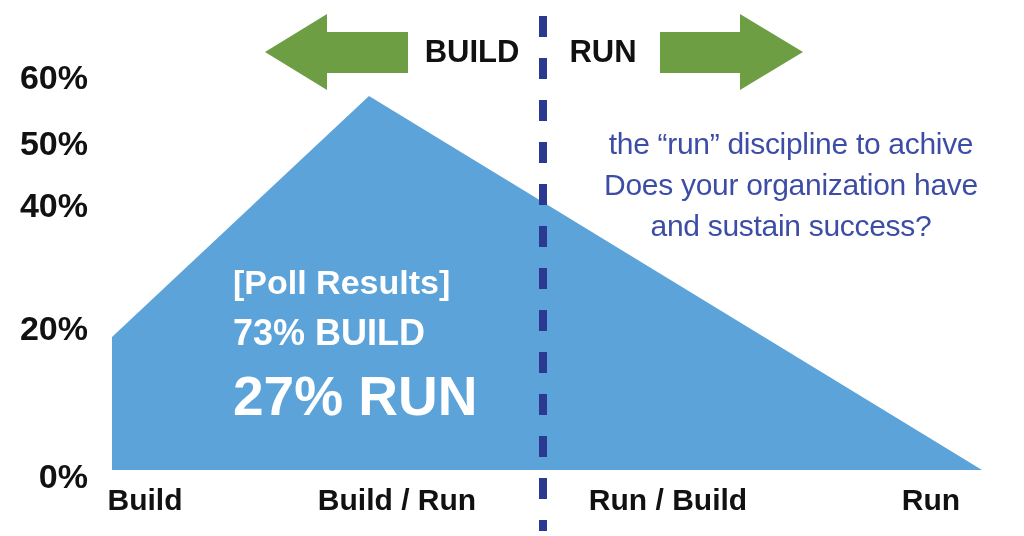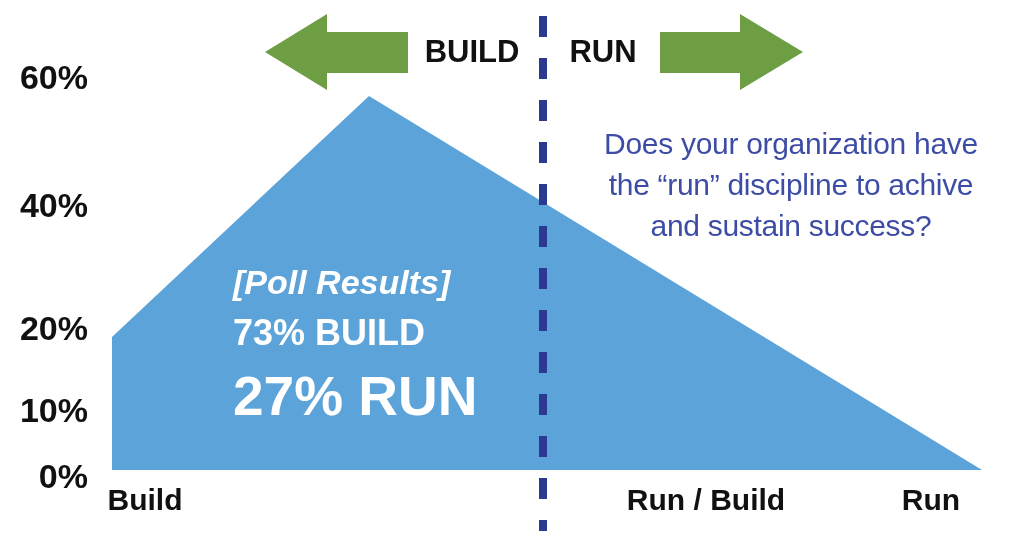--- a/index.html
+++ b/index.html
@@ -36,21 +36,21 @@
     position: absolute;
     top: 35px;
     transform: translateX(-50%);
     font-size: 31px;
     font-weight: 700;
     color: #111111;
     line-height: 34px;
     white-space: nowrap;
   }
   .poll-line { position: absolute; left: 233px; color: #ffffff; font-weight: 700; white-space: nowrap; }
-  .poll-title { top: 264px; font-size: 34px; line-height: 36px; font-style: italic; }
+  .poll-title { top: 264px; font-size: 34px; line-height: 36px; }
   .poll-build { top: 306px; font-size: 36px; line-height: 54px; }
   .poll-run   { top: 369px; font-size: 55px; line-height: 54px; }
   .question {
     position: absolute;
     left: 566px; top: 123px;
     width: 450px;
     text-align: center;
     color: #3d4da6;
     font-size: 30px;
     font-weight: 400;
@@ -66,35 +66,36 @@
 <div class="stage">
 
   <svg class="layer" width="1024" height="536" viewBox="0 0 1024 536">
     <polygon points="112,470 112,337 369,96 982,470" fill="#5ba3d9"></polygon>
     <line x1="543" y1="16" x2="543" y2="532" stroke-width="8" stroke-dasharray="21 21" stroke="#2b3990"></line>
     <polygon points="265,52 327,14 327,32 408,32 408,73 327,73 327,90" fill="#6d9e44"></polygon>
     <polygon points="660,32 740,32 740,14 803,52 740,90 740,73 660,73" fill="#6d9e44"></polygon>
   </svg>
 
   <div class="ytick" style="top:60px">60%</div>
+  <div class="ytick" style="top:126px">50%</div>
   <div class="ytick" style="top:188px">40%</div>
   <div class="ytick" style="top:311px">20%</div>
-  <div class="ytick" style="top:393px">10%</div>
   <div class="ytick" style="top:459px">0%</div>
 
   <div class="top-label" style="left:472px">BUILD</div>
   <div class="top-label" style="left:603px">RUN</div>
 
   <div class="poll-line poll-title">[Poll Results]</div>
   <div class="poll-line poll-build">73% BUILD</div>
   <div class="poll-line poll-run">27% RUN</div>
 
   <div class="question">
+    <div>the “run” discipline to achive</div>
     <div>Does your organization have</div>
-    <div>the “run” discipline to achive</div>
     <div>and sustain success?</div>
   </div>
 
   <div class="xtick" style="left:145px">Build</div>
-  <div class="xtick" style="left:706px">Run / Build</div>
+  <div class="xtick" style="left:397px">Build / Run</div>
+  <div class="xtick" style="left:668px">Run / Build</div>
   <div class="xtick" style="left:931px">Run</div>
 
 </div>
 
 </body></html>

